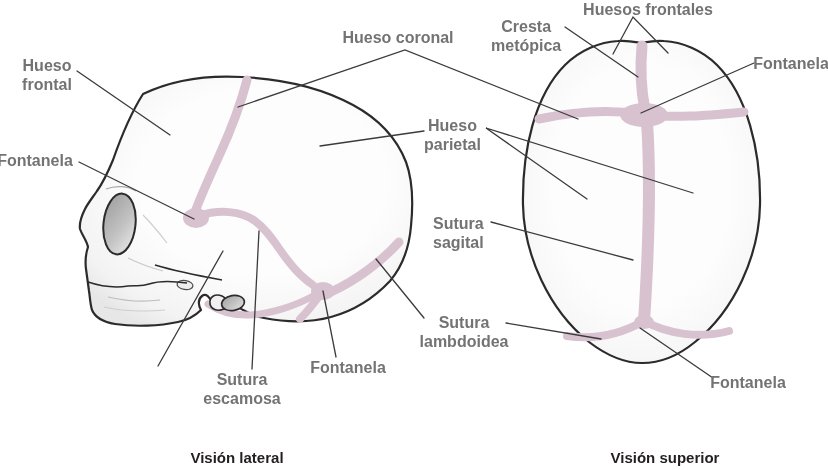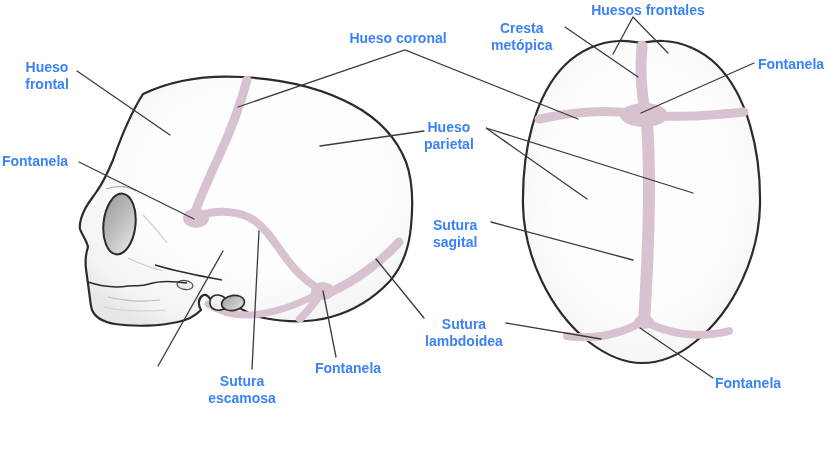--- a/index.html
+++ b/index.html
@@ -7,24 +7,24 @@
     position:relative;
     width:828px;height:470px;
     background:#ffffff;
     font-family:"Liberation Sans","DejaVu Sans",sans-serif;
     overflow:hidden;
   }
   .figure svg{position:absolute;left:0;top:0;}
   .label{
     position:absolute;
     transform:translate(-50%,-50%);
-    font-size:14px;
+    font-size:16px;
     line-height:1.18;
     font-weight:600;
-    color:#3b82f6;
+    color:#737373;
     white-space:pre-line;
     text-align:center;
     pointer-events:none;
   }
   .label.left-align{
     transform:translateY(-50%);
     text-align:center;
   }
   .caption{
     position:absolute;
@@ -170,14 +170,16 @@
 parietal</div>
   <div class="label left-align" style="left:433px;top:234px">Sutura
 sagital</div>
   <div class="label" style="left:464px;top:333px">Sutura
 lambdoidea</div>
   <div class="label" style="left:348px;top:368px">Fontanela</div>
   <div class="label" style="left:242px;top:390px">Sutura
 escamosa</div>
   <div class="label" style="left:748px;top:383px">Fontanela</div>
 
+  <div class="caption" style="left:237px;top:457px">Visión lateral</div>
+  <div class="caption" style="left:665px;top:457px">Visión superior</div>
 
 </div>
 
 </body></html>

